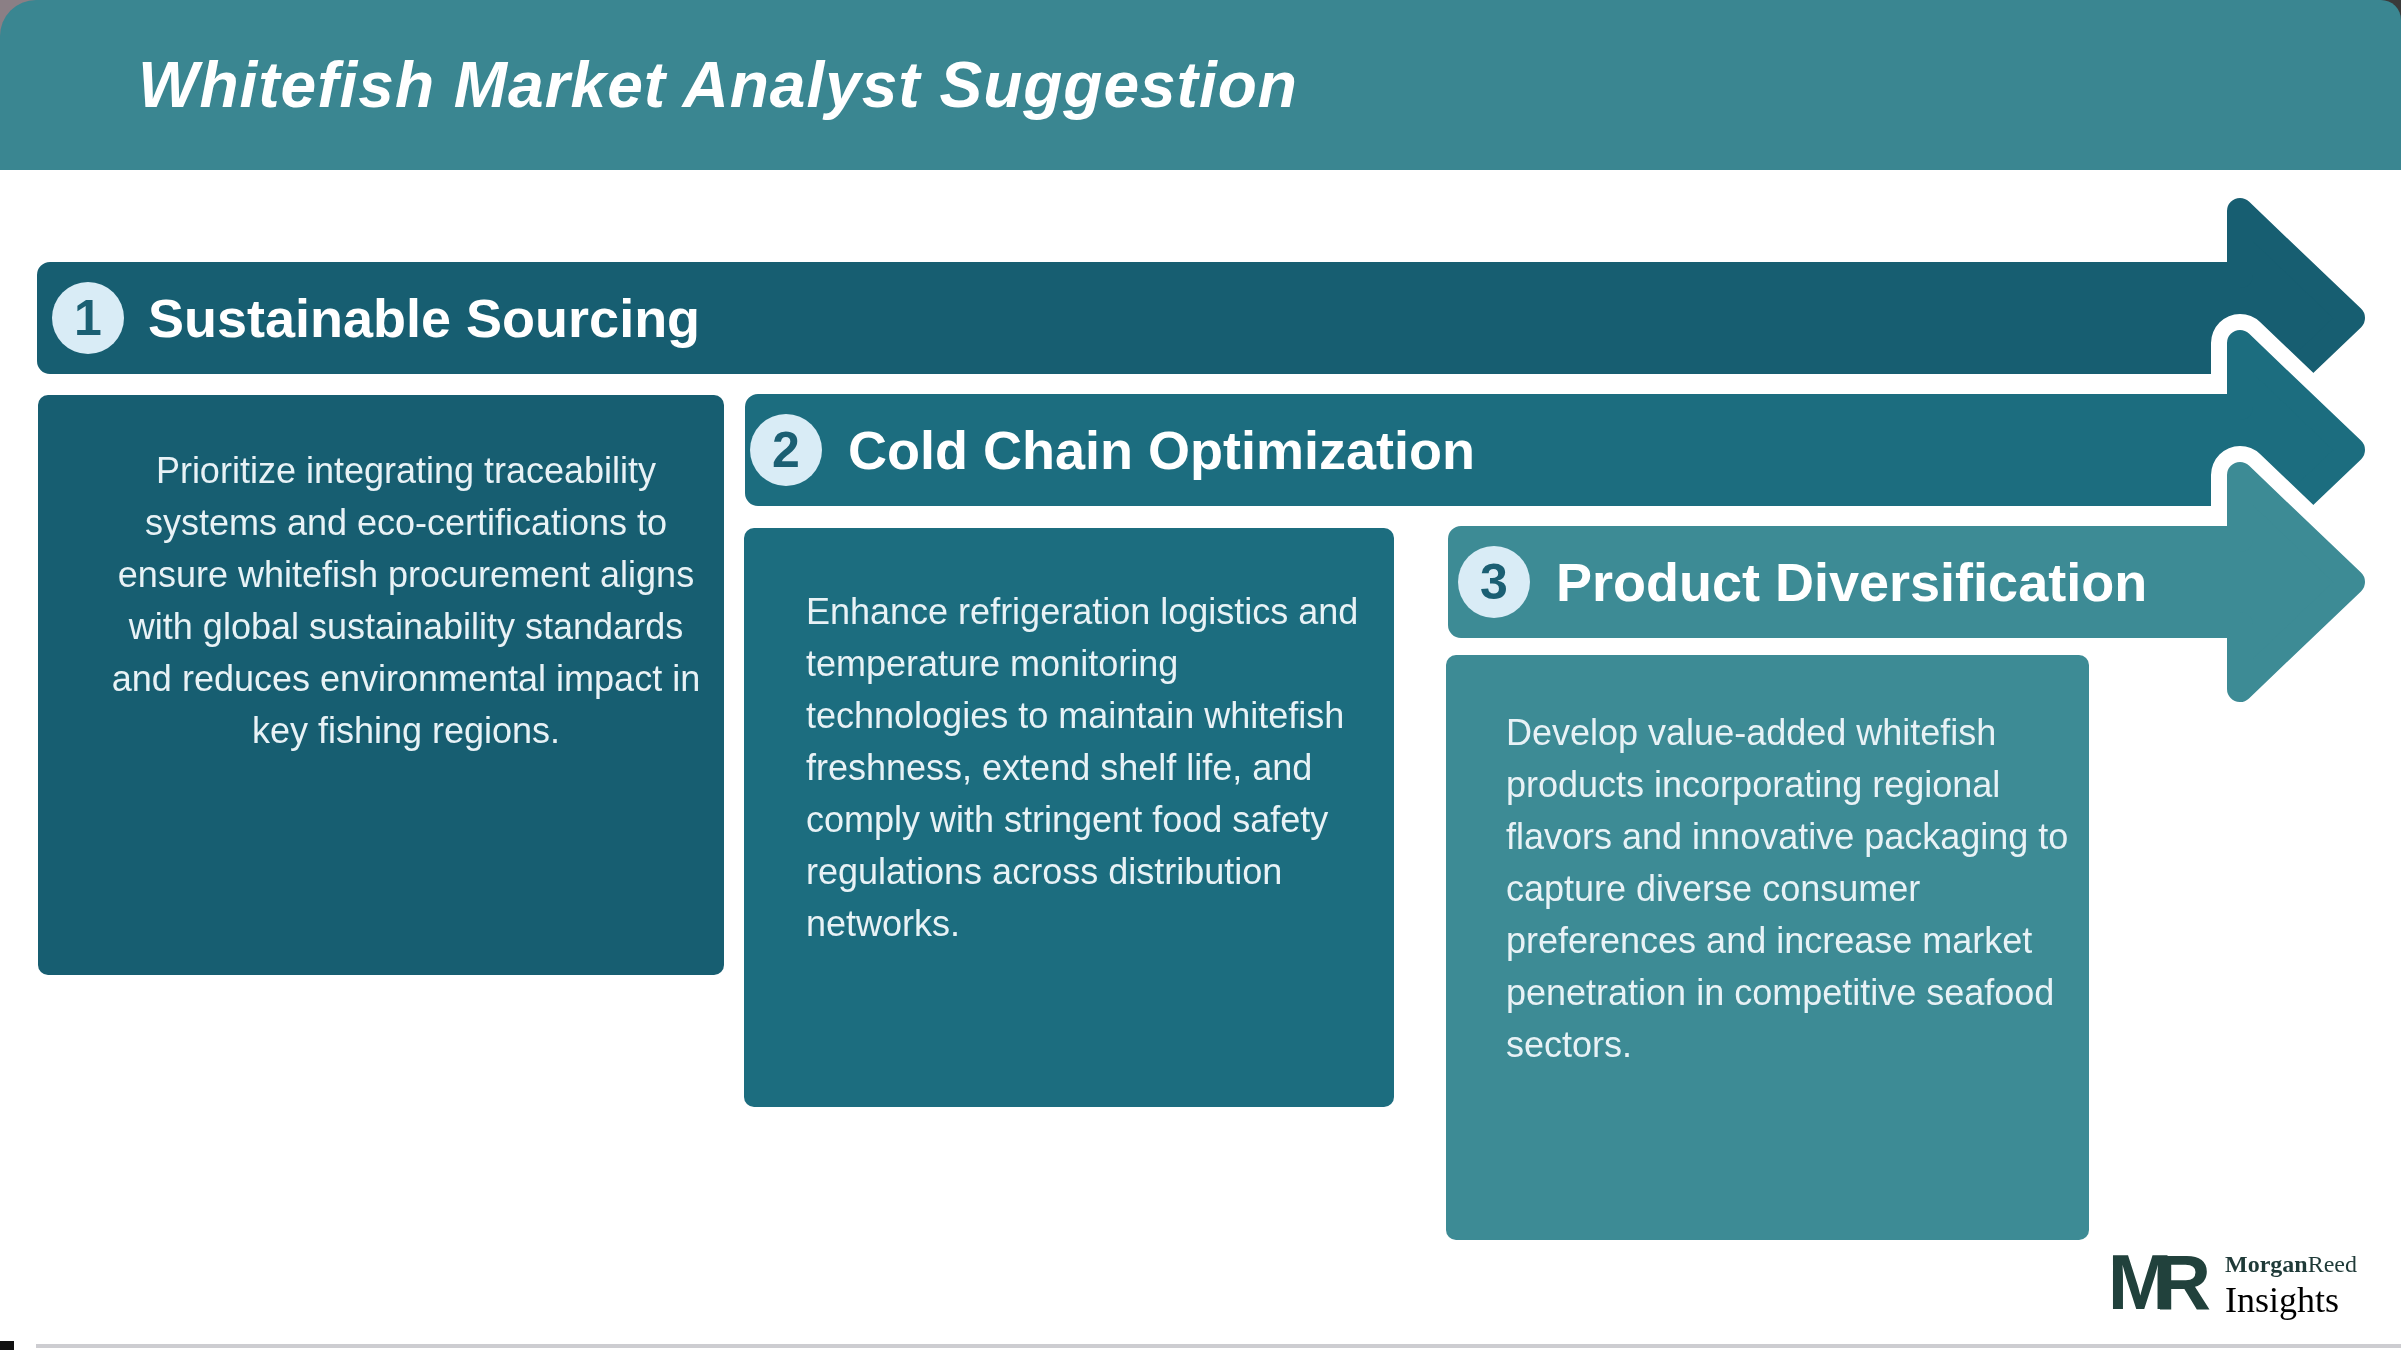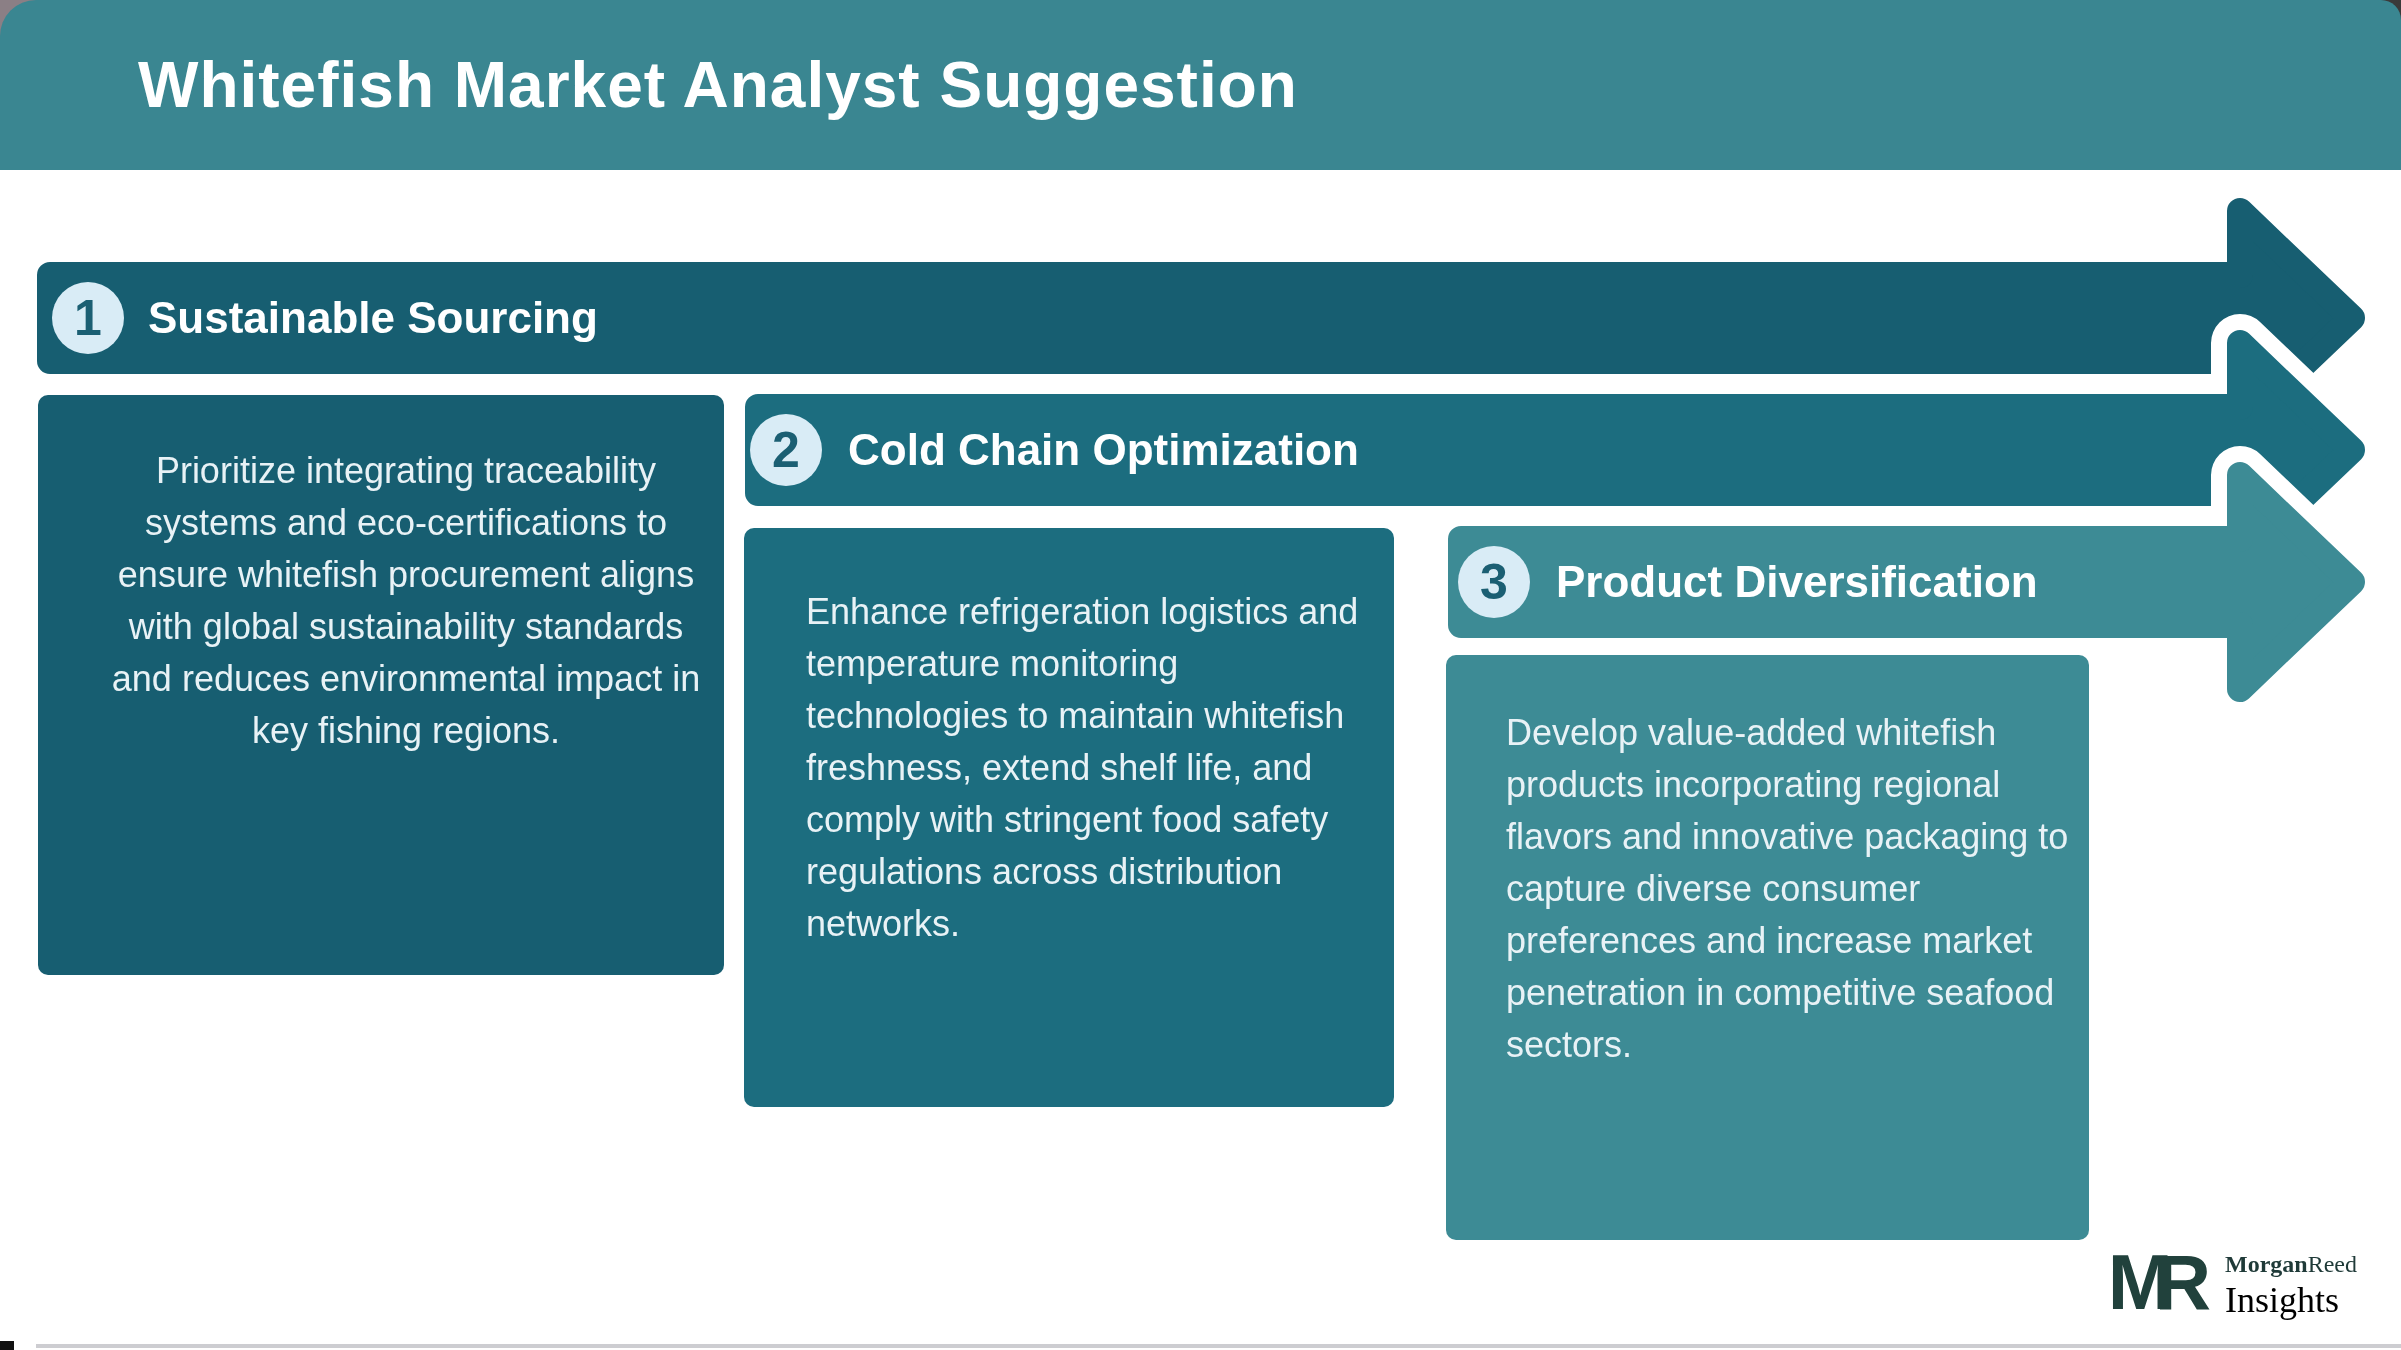--- a/index.html
+++ b/index.html
@@ -4,34 +4,34 @@
 <style>
   html,body{margin:0;padding:0;background:#ffffff;}
   .page{position:relative;width:2401px;height:1350px;background:#ffffff;overflow:hidden;
         font-family:"Liberation Sans", sans-serif;}
 
   
   .corner-tl{position:absolute;top:0;left:0;width:44px;height:44px;background:#8b7f85;z-index:1;}
   .corner-tr{position:absolute;top:0;right:0;width:26px;height:26px;background:#3a3a3a;z-index:1;}
 
   .header{position:absolute;top:0;left:0;width:2401px;height:170px;background:#3a8691;
-          border-radius:36px 20px 0 0;display:flex;align-items:center;z-index:2;}
+          border-radius:36px 20px 0 0;display:flex;align-items:center;z-index:2;font-style:italic;}
   .header h1{margin:0 0 0 138px;font-size:64px;font-weight:bold;color:#ffffff;letter-spacing:1px;}
 
   .arrows{position:absolute;top:0;left:0;z-index:1;}
 
   .num-circle{position:absolute;width:72px;height:72px;border-radius:50%;background:#d9ecf6;
               display:flex;align-items:center;justify-content:center;z-index:4;
               font-weight:bold;font-size:50px;color:#1b5f73;}
   .c1{left:52px;top:282px;}
   .c2{left:750px;top:414px;}
   .c3{left:1458px;top:546px;}
 
   .banner-label{position:absolute;height:66px;line-height:66px;color:#ffffff;
-                font-weight:bold;font-size:44px;z-index:4;white-space:nowrap;}
+                font-weight:bold;font-size:54px;z-index:4;white-space:nowrap;}
   .l1{left:148px;top:285px;}
   .l2{left:848px;top:417px;}
   .l3{left:1556px;top:549px;}
 
   .box{position:absolute;border-radius:10px;color:#e8f2f6;font-size:36px;line-height:52px;
        z-index:3;box-sizing:border-box;}
   .box1{left:38px;top:395px;width:686px;height:580px;padding:50px 12px 0 62px;}
   .box2{left:744px;top:528px;width:650px;height:579px;padding:58px 14px 0 62px;}
   .box3{left:1446px;top:655px;width:643px;height:585px;padding:52px 16px 0 60px;}
 

